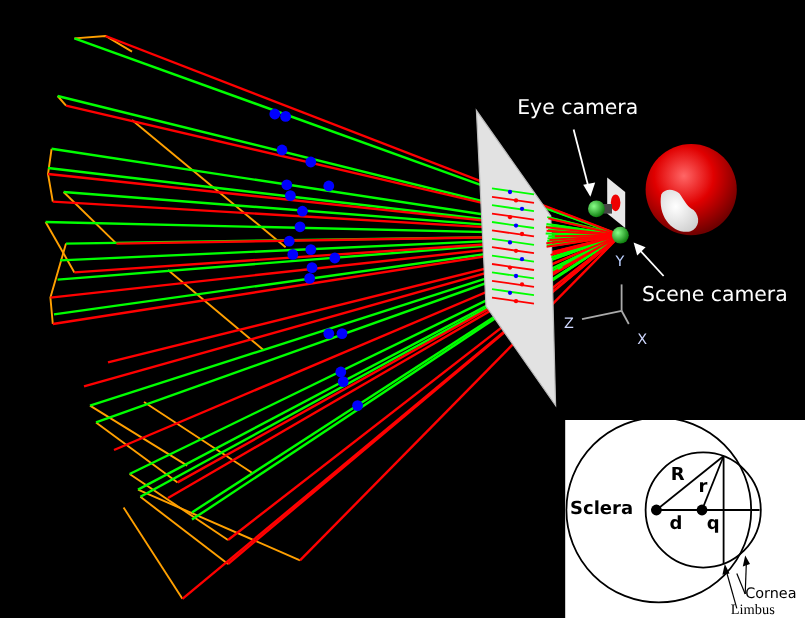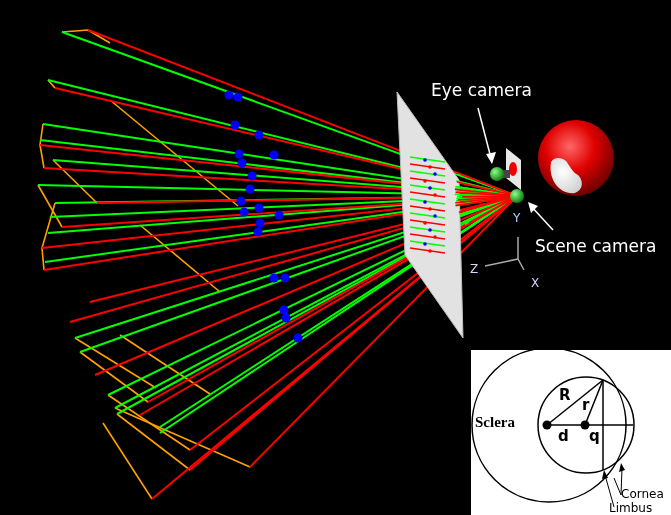--- a/index.html
+++ b/index.html
@@ -210,20 +210,20 @@
     <line x1="76" y1="75" x2="132" y2="30" stroke="#000" stroke-width="1.5"></line>
     <line x1="114" y1="75" x2="132" y2="30" stroke="#000" stroke-width="1.5"></line>
     <circle cx="76" cy="75" r="4.5" fill="#000"></circle>
     <circle cx="114" cy="75" r="4.5" fill="#000"></circle>
     <line x1="143" y1="128" x2="150" y2="145" stroke="#000" stroke-width="1"></line>
     <polygon points="150,113 148,122 154,120" fill="#000"></polygon>
     <line x1="151" y1="118" x2="150" y2="145" stroke="#000" stroke-width="1"></line>
     <line x1="134" y1="125" x2="143" y2="157" stroke="#000" stroke-width="1"></line>
     <polygon points="133,120 131,129 137,128" fill="#000"></polygon>
   </svg>
-  <div class="lbl" style="left:4px;top:64px;font-family:Liberation Serif, serif;">Sclera</div>
+  <div class="lbl" style="left:4px;top:64px;">Sclera</div>
   <div class="lbl" style="left:88px;top:36px;">R</div>
   <div class="lbl" style="left:111px;top:46px;">r</div>
   <div class="lbl" style="left:87px;top:77px;">d</div>
   <div class="lbl" style="left:118px;top:77px;">q</div>
   <div class="small" style="left:150px;top:137px;">Cornea</div>
-  <div class="small" style="left:138px;top:151px;">Limbus</div>
+  <div class="small" style="left:138px;top:151px;font-family:Liberation Serif, serif;">Limbus</div>
 </div>
 
 </body></html>

